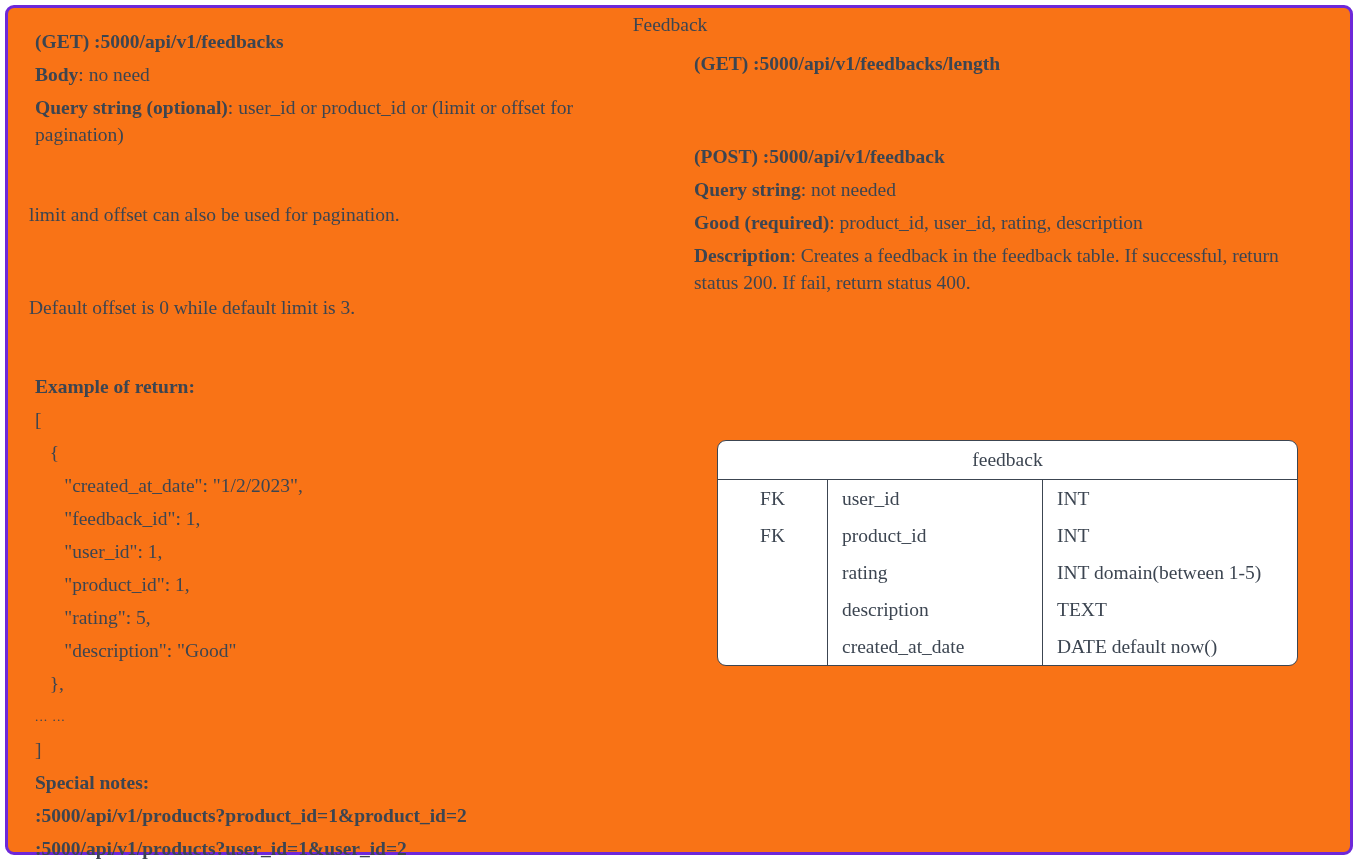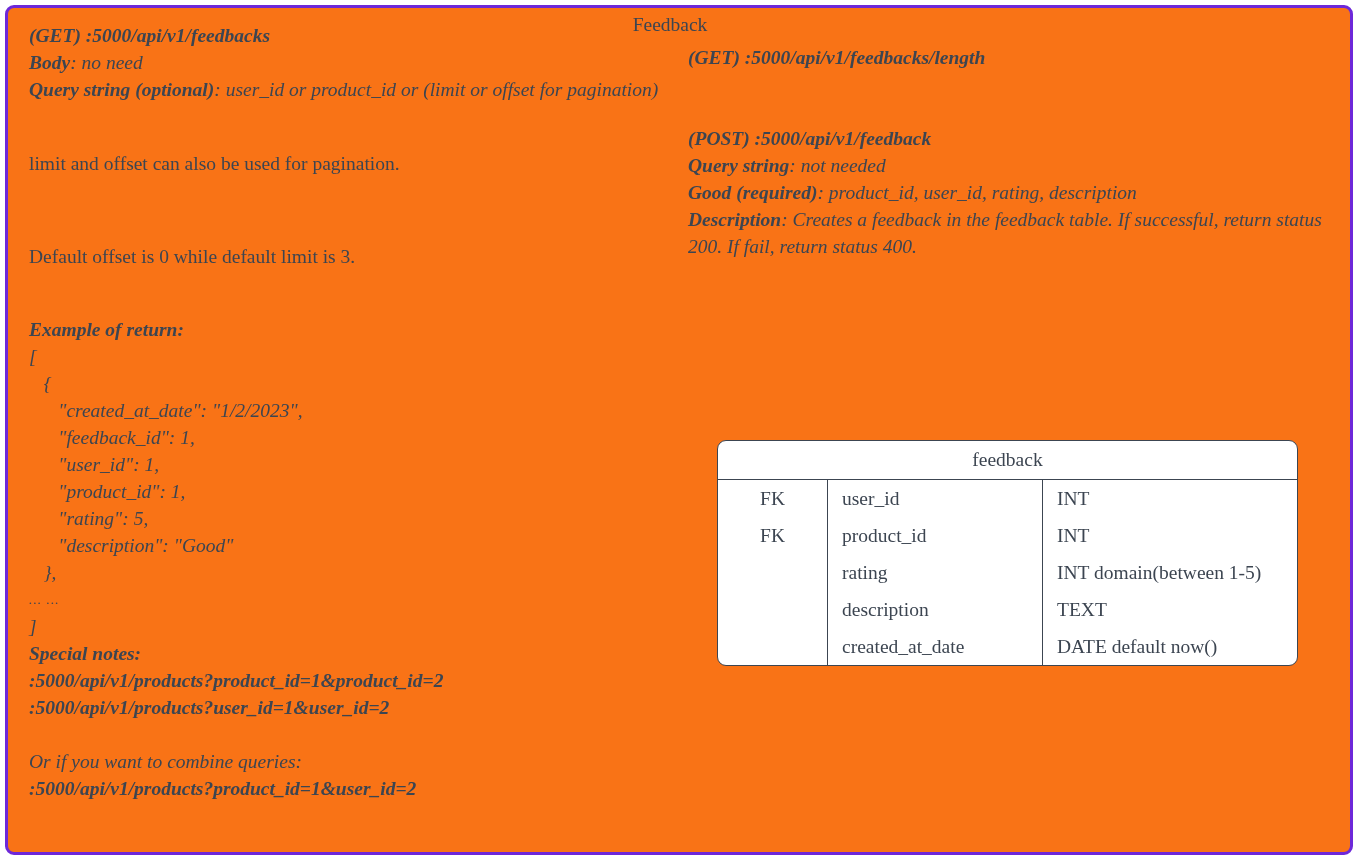--- a/index.html
+++ b/index.html
@@ -54,21 +54,21 @@
     top: 14px;
     width: 640px;
   }
   .col-right {
     left: 680px;
     top: 36px;
     width: 640px;
   }
 
   .blk { margin: 0 0 0 0; }
-  .blk p { margin: 0; padding: 0; font-style: italic; }
+  .blk p { margin: 6px; padding: 0; }
   .spacer { height: 27px; }
 
   b, .b { font-weight: bold; }
   .black { color: #000000; }
 
   
   .json-line { white-space: pre; }
   .json-dots {
     font-size: 13.5px;
     line-height: 27px;

